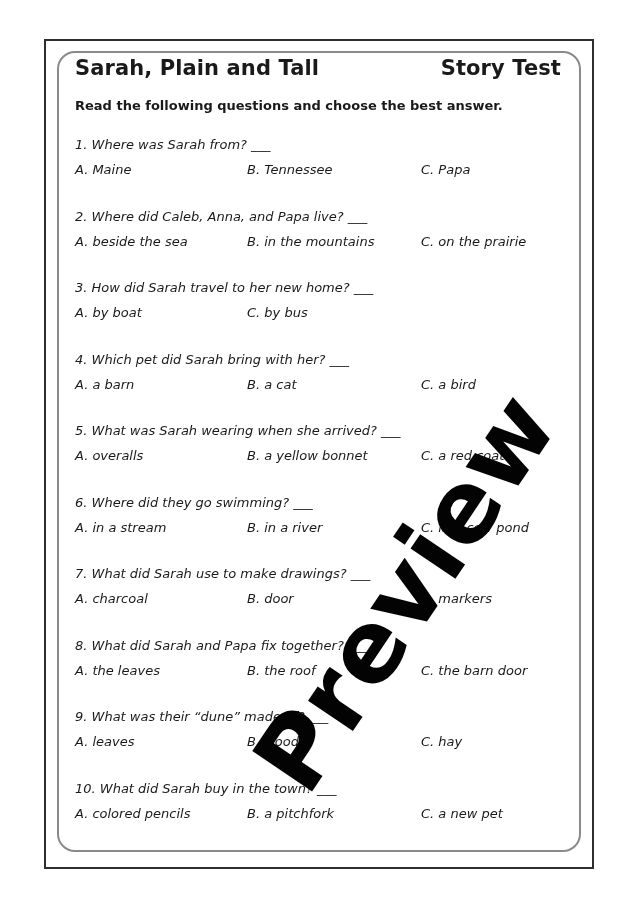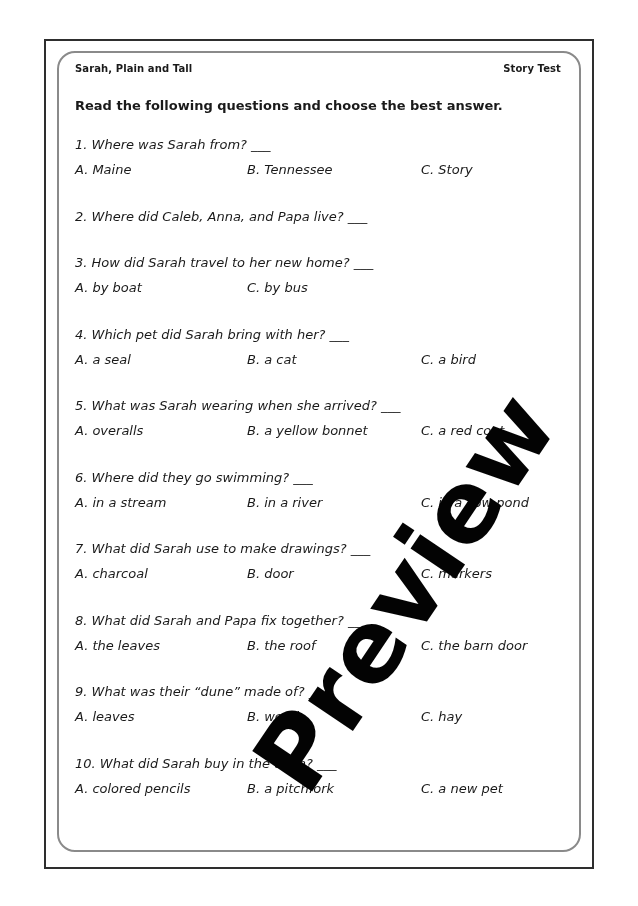--- a/index.html
+++ b/index.html
@@ -36,21 +36,21 @@
     border-radius: 18px;
     box-sizing: border-box;
     padding: 7px 18px 0 16px;
     background: #ffffff;
   }
   .card-header {
     display: flex;
     justify-content: space-between;
     align-items: baseline;
     font-weight: bold;
-    font-size: 10px;
+    font-size: 21px;
     line-height: 17px;
     margin-bottom: 20px;
     letter-spacing: 0.1px;
   }
   .instructions {
     font-size: 13px;
     line-height: 18px;
     margin-bottom: 21px;
     font-weight: bold;
   }
@@ -97,40 +97,45 @@
       <span>Story Test</span>
     </div>
 
     <div class="instructions">Read the following questions and choose the best answer.</div>
 
     <div class="question">
       <div class="q-prompt">1. Where was Sarah from? ___</div>
       <div class="q-options">
         <span class="opt-a">A. Maine</span>
         <span class="opt-b">B. Tennessee</span>
-        <span class="opt-c">C. Story</span>
+        <span class="opt-c">C. Papa</span>
       </div>
     </div>
 
     <div class="question">
       <div class="q-prompt">2. Where did Caleb, Anna, and Papa live? ___</div>
+      <div class="q-options">
+        <span class="opt-a">A. beside the sea</span>
+        <span class="opt-b">B. in the mountains</span>
+        <span class="opt-c">C. on the prairie</span>
+      </div>
     </div>
 
     <div class="question">
       <div class="q-prompt">3. How did Sarah travel to her new home? ___</div>
       <div class="q-options">
         <span class="opt-a">A. by boat</span>
         <span class="opt-c">C. by bus</span>
       </div>
     </div>
 
     <div class="question">
       <div class="q-prompt">4. Which pet did Sarah bring with her? ___</div>
       <div class="q-options">
-        <span class="opt-a">A. a seal</span>
+        <span class="opt-a">A. a barn</span>
         <span class="opt-b">B. a cat</span>
         <span class="opt-c">C. a bird</span>
       </div>
     </div>
 
     <div class="question">
       <div class="q-prompt">5. What was Sarah wearing when she arrived? ___</div>
       <div class="q-options">
         <span class="opt-a">A. overalls</span>
         <span class="opt-b">B. a yellow bonnet</span>

